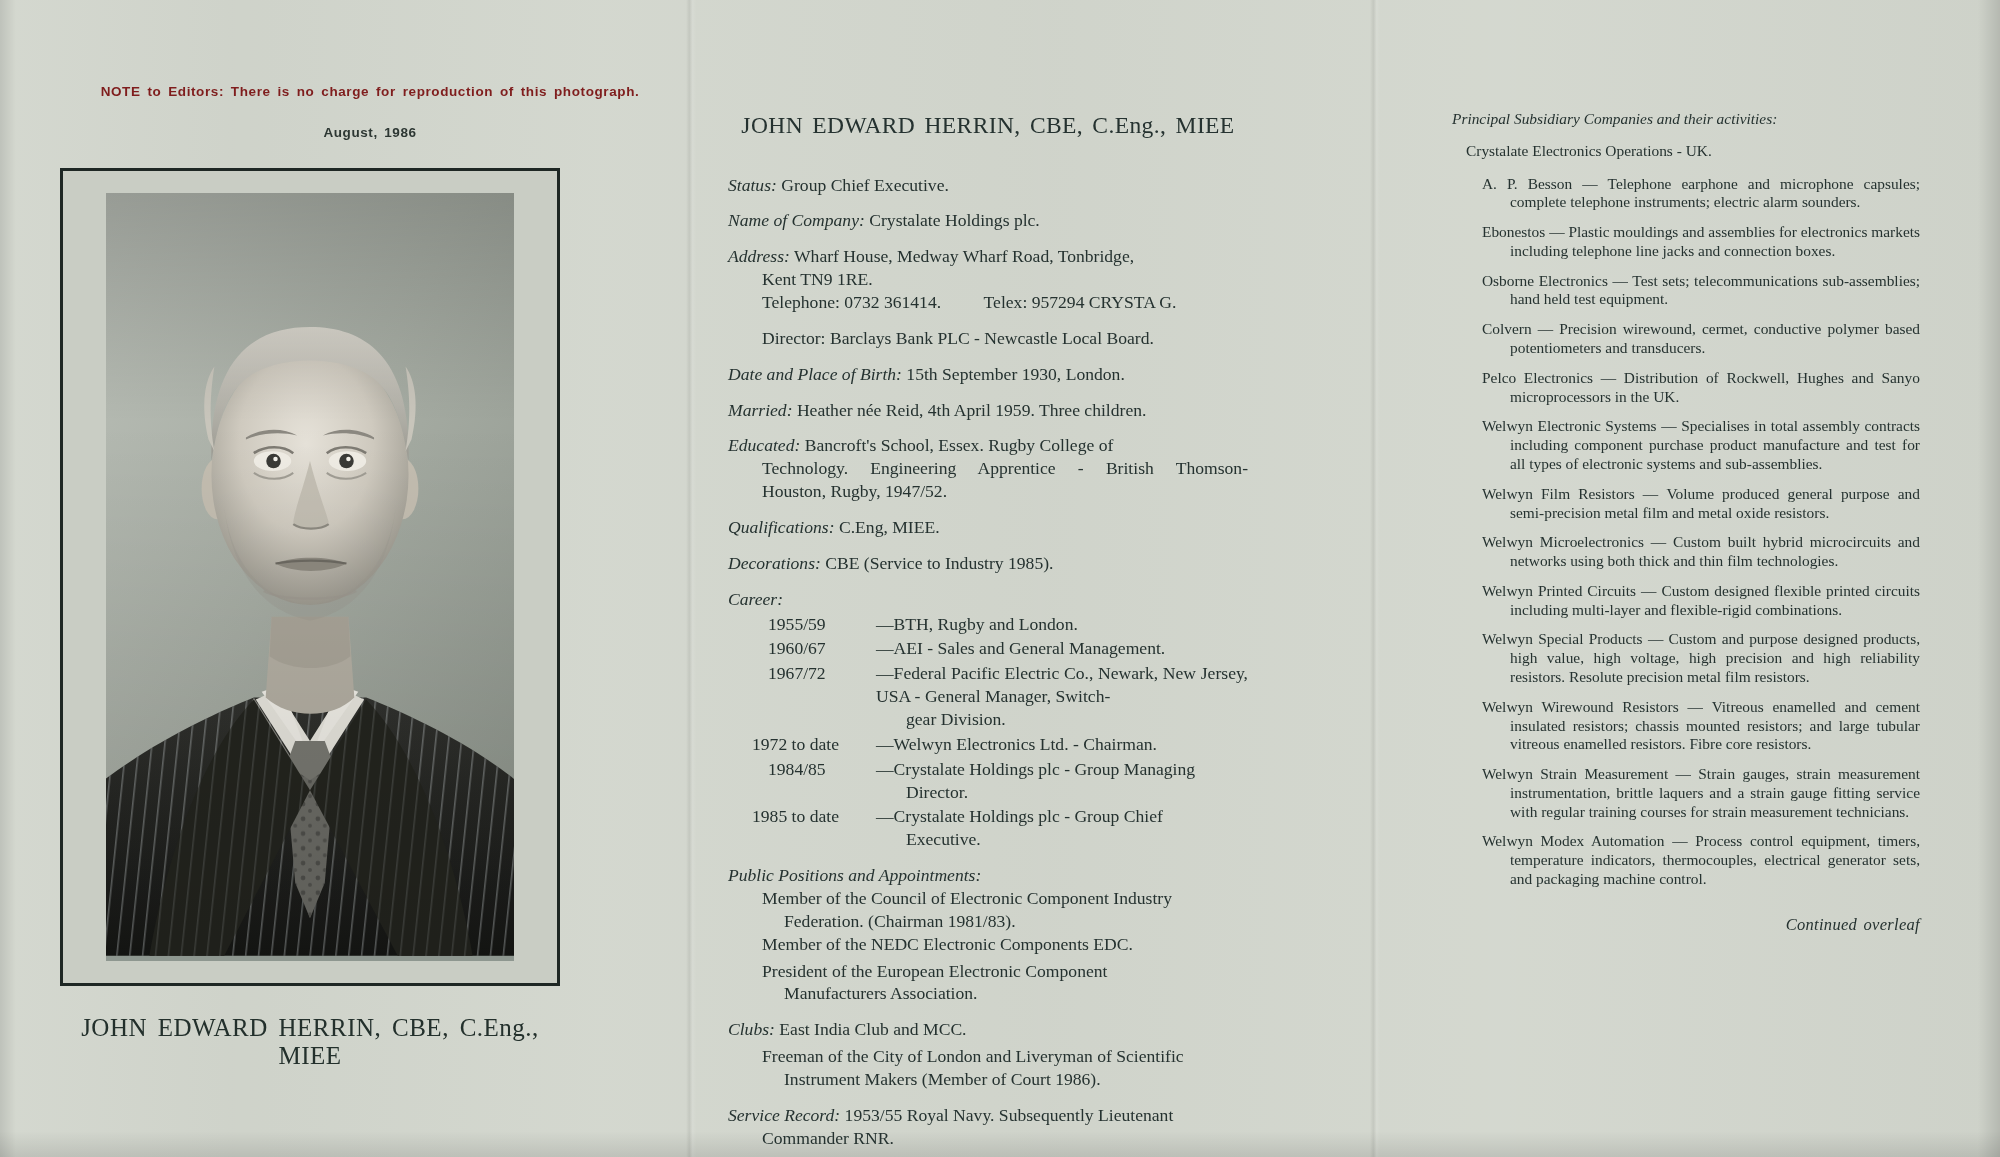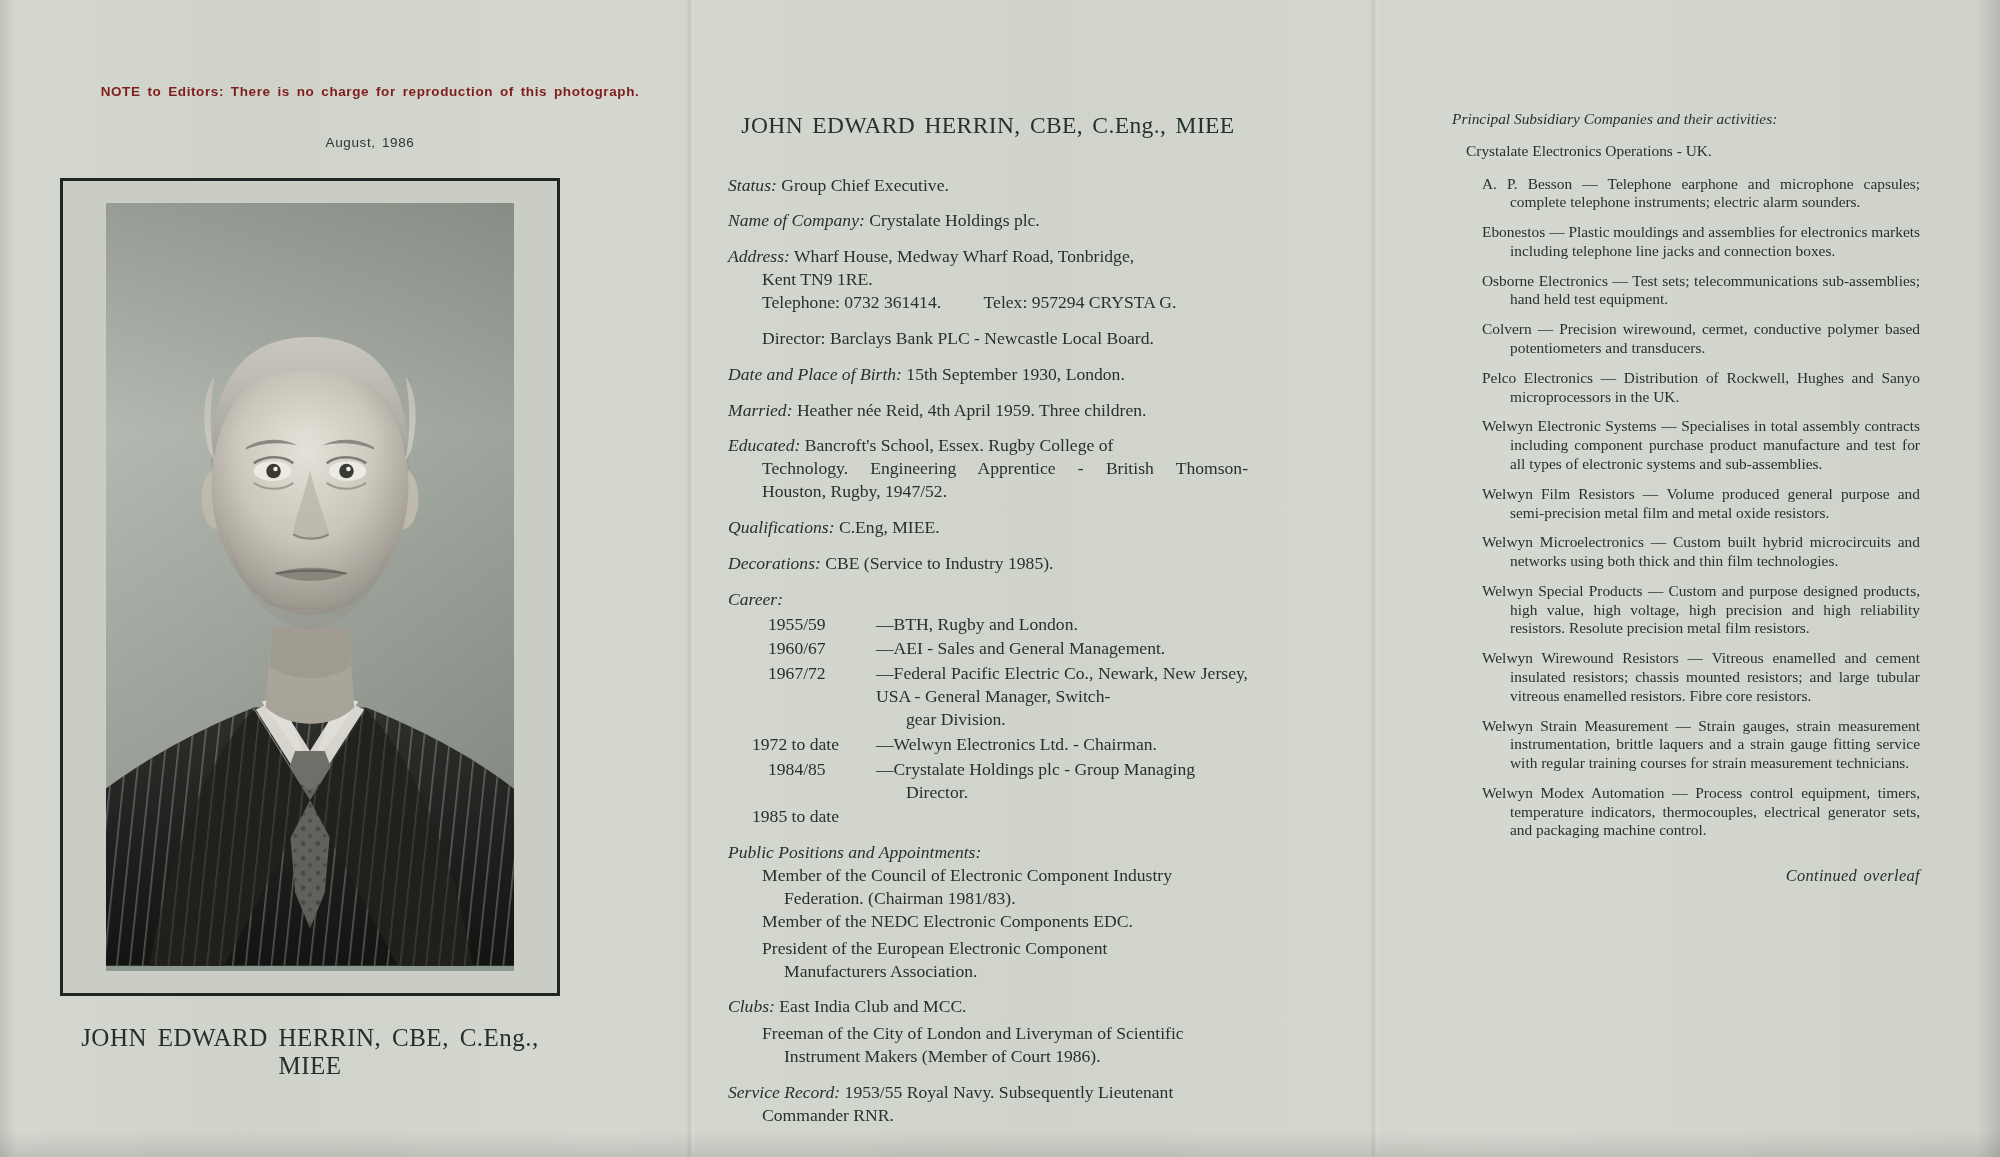--- a/index.html
+++ b/index.html
@@ -67,26 +67,26 @@
     font-weight: 700;
     letter-spacing: 0.6px;
     word-spacing: 2.5px;
     color: #7f1d1d;
     text-align: center;
     white-space: nowrap;
   }
   .date-line {
     font-family: "Liberation Sans", sans-serif;
     font-size: 13.5px;
-    font-weight: 400;
+    font-weight: 700;
     letter-spacing: 0.6px;
     word-spacing: 2px;
     color: #2d3733;
     text-align: center;
-    margin-top: 36px;
+    margin-top: 26px;
   }
   .photo-frame {
     margin-top: 28px;
     width: 500px;
     height: 818px;
     box-sizing: border-box;
     border: 3px solid #1e2724;
     padding: 0;
     background: #c9cdc4;
     position: relative;
@@ -423,20 +423,24 @@
         <div class="career-row">
           <div class="career-years">1984/85</div>
           <div class="career-desc">
             <span class="dash">—</span><span>Crystalate Holdings plc - Group Managing</span>
             <span class="cont">Director.</span>
           </div>
         </div>
 
         <div class="career-row">
           <div class="career-years wide">1985 to date</div>
+          <div class="career-desc">
+            <span class="dash">—</span><span>Crystalate Holdings plc - Group Chief</span>
+            <span class="cont">Executive.</span>
+          </div>
         </div>
 
       </div>
     </div>
 
     <div class="entry">
       <div class="lbl">Public Positions and Appointments:</div>
       <div class="sub-line" style="text-align:justify;">
         <span>Member of the Council of Electronic Component Industry</span>
         <span class="cont">Federation. (Chairman 1981/83).</span>
@@ -510,20 +514,25 @@
       <span>Welwyn Film Resistors</span>
       <span class="nbsp-em"> — </span>
       <span>Volume produced general purpose and semi-precision metal film and metal oxide resistors.</span>
     </div>
     <div class="sub-item">
       <span>Welwyn Microelectronics</span>
       <span class="nbsp-em"> — </span>
       <span>Custom built hybrid microcircuits and networks using both thick and thin film technologies.</span>
     </div>
     <div class="sub-item">
+      <span>Welwyn Printed Circuits</span>
+      <span class="nbsp-em"> — </span>
+      <span>Custom designed flexible printed circuits including multi-layer and flexible-rigid combinations.</span>
+    </div>
+    <div class="sub-item">
       <span>Welwyn Special Products</span>
       <span class="nbsp-em"> — </span>
       <span>Custom and purpose designed products, high value, high voltage, high precision and high reliability resistors. Resolute precision metal film resistors.</span>
     </div>
     <div class="sub-item">
       <span>Welwyn Wirewound Resistors</span>
       <span class="nbsp-em"> — </span>
       <span>Vitreous enamelled and cement insulated resistors; chassis mounted resistors; and large tubular vitreous enamelled resistors.  Fibre core resistors.</span>
     </div>
     <div class="sub-item">

